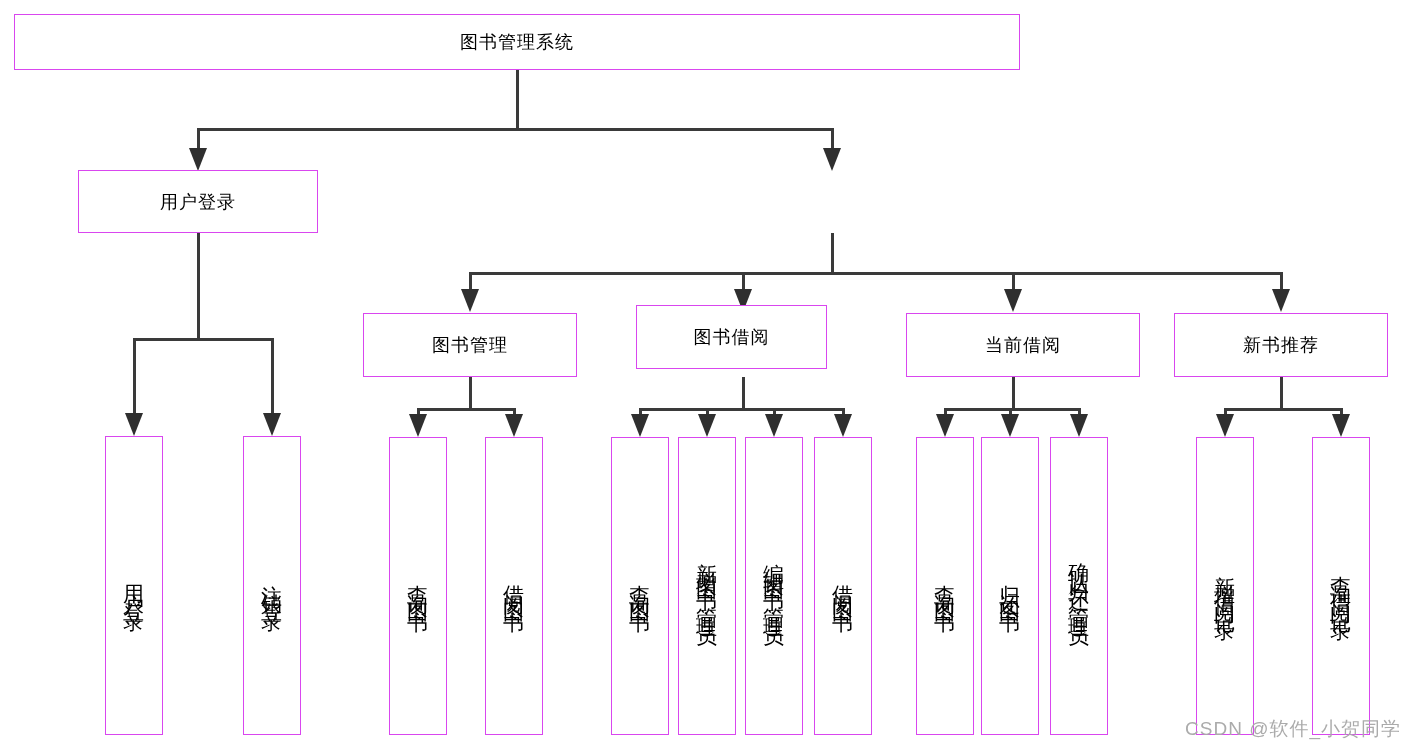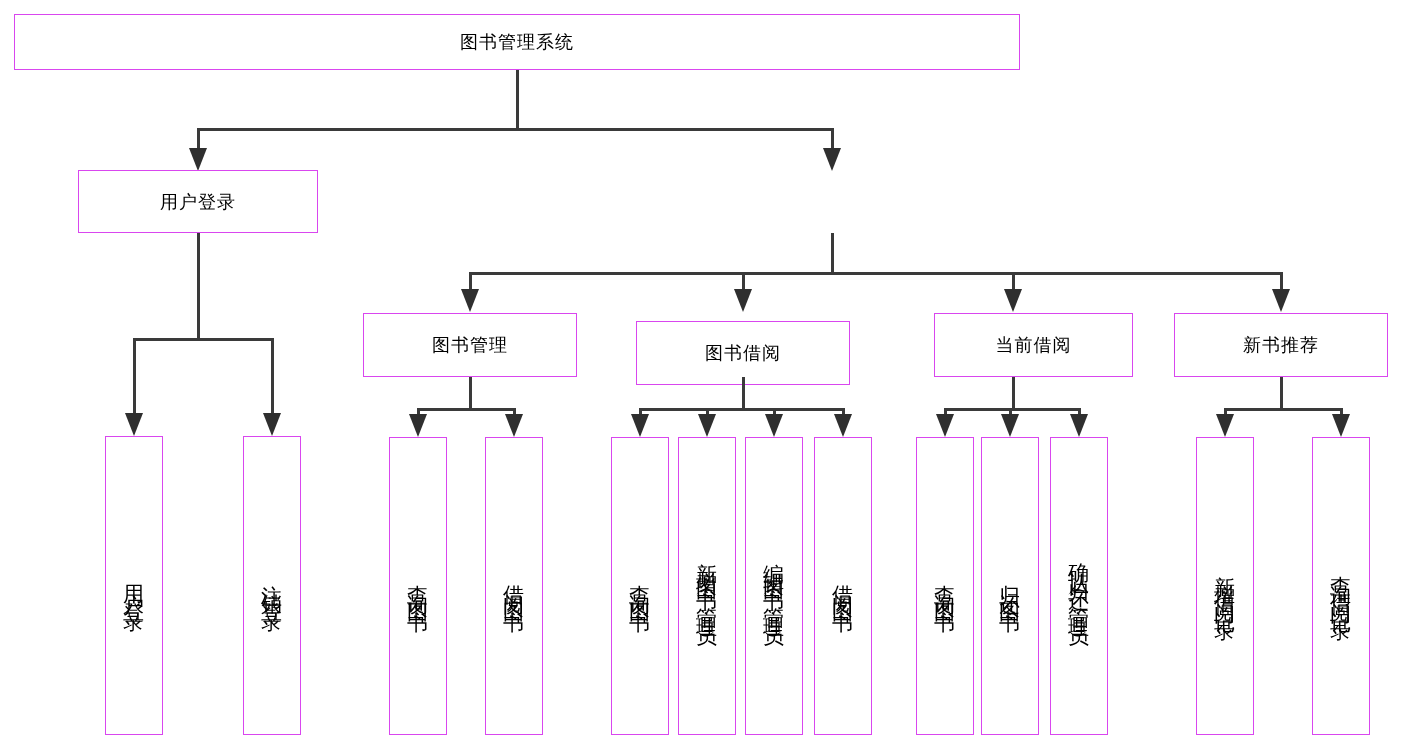--- a/index.html
+++ b/index.html
@@ -87,24 +87,24 @@
   <div class="vline" style="left:742px; top:272px; height:18px;"></div>
   <div class="arrow" style="left:734px; top:289px;"></div>
   <div class="vline" style="left:1012px; top:272px; height:18px;"></div>
   <div class="arrow" style="left:1004px; top:289px;"></div>
   <div class="vline" style="left:1280px; top:272px; height:18px;"></div>
   <div class="arrow" style="left:1272px; top:289px;"></div>
 
   <div class="node node-h" style="left:363px; top:313px; width:214px; height:64px;">
     <span>图书管理</span>
   </div>
-  <div class="node node-h" style="left:636px; top:321px; width:214px; height:64px;">
+  <div class="node node-h" style="left:636px; top:305px; width:191px; height:64px;">
     <span>图书借阅</span>
   </div>
-  <div class="node node-h" style="left:906px; top:313px; width:199px; height:64px;margin-left:28px;">
+  <div class="node node-h" style="left:906px; top:313px; width:234px; height:64px;">
     <span>当前借阅</span>
   </div>
   <div class="node node-h" style="left:1174px; top:313px; width:214px; height:64px;">
     <span>新书推荐</span>
   </div>
 
   <div class="vline" style="left:469px; top:377px; height:31px;"></div>
   <div class="hline" style="left:417px; top:408px; width:99px;"></div>
   <div class="vline" style="left:417px; top:408px; height:8px;"></div>
   <div class="arrow" style="left:409px; top:414px;"></div>
@@ -175,14 +175,15 @@
     <span>确认归还（管理员）</span>
   </div>
 
   <div class="node node-v" style="left:1196px; top:437px; width:58px; height:298px;">
     <span>新增借阅记录</span>
   </div>
   <div class="node node-v" style="left:1312px; top:437px; width:58px; height:298px;">
     <span>查询借阅记录</span>
   </div>
 
+  <div class="watermark">CSDN @软件_小贺同学</div>
 
 </div>
 
 </body></html>

